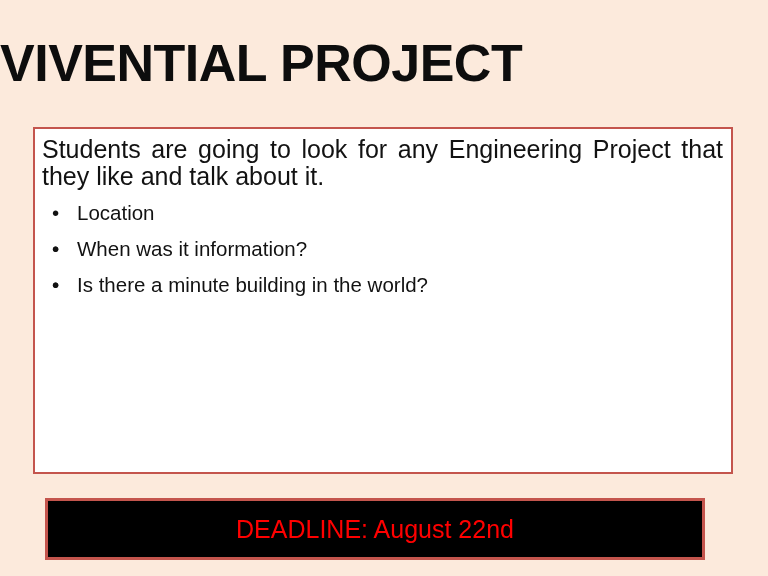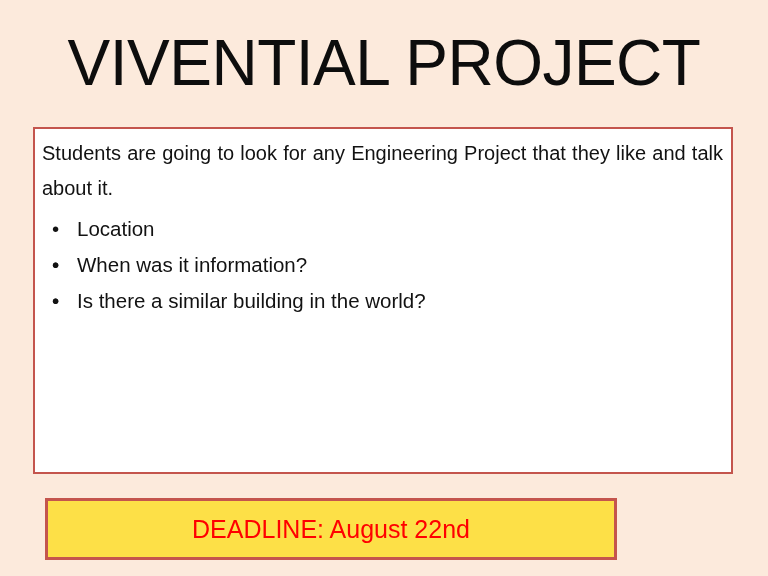--- a/index.html
+++ b/index.html
@@ -23,23 +23,23 @@
   }
 
   
   .slide-title {
     position: absolute;
     left: 0;
     right: 0;
     top: 22px;
     height: 82px;
     line-height: 82px;
-    text-align: center;
-    font-size: 64px;
-    font-weight: normal;
+    text-align: left;
+    font-size: 52px;
+    font-weight: bold;
     letter-spacing: -0.5px;
     color: #0d0d0d;
     white-space: nowrap;
     font-family: "Liberation Sans", sans-serif;
   }
 
   
   .content-box {
     position: absolute;
     left: 33px;
@@ -50,22 +50,22 @@
     border: 2px solid #c4554d;
     box-sizing: border-box;
   }
 
   .content-inner {
     padding: 7px 8px 0 7px;
   }
 
   .para {
     margin: 0;
-    font-size: 20px;
-    line-height: 35px;
+    font-size: 25px;
+    line-height: 27px;
     color: #121212;
     text-align: justify;
     text-justify: inter-word;
     hyphens: none;
   }
   .para + .para {
     margin-top: 6px;
   }
 
   .bullet-list {
@@ -89,23 +89,23 @@
     font-size: 20.5px;
     line-height: 35.8px;
     color: #121212;
   }
 
   
   .deadline-box {
     position: absolute;
     left: 45px;
     top: 498px;
-    width: 572px;
+    width: 660px;
     height: 62px;
-    background: #fde047;
+    background: #000000;
     border: 3px solid #c4554d;
     box-sizing: border-box;
     display: flex;
     align-items: center;
     justify-content: center;
   }
   .deadline-text {
     font-size: 25px;
     color: #ff0000;
     line-height: 1;
@@ -136,21 +136,21 @@
         </li>
         <li>
           <span class="bullet-dot">•</span>
           <span>When was it information?</span>
         </li>
         <li>
           <span class="bullet-dot">•</span>
         </li>
         <li>
           <span class="bullet-dot">•</span>
-          <span>Is there a similar building in the world?</span>
+          <span>Is there a minute building in the world?</span>
         </li>
       </ul>
 
     </div>
   </div>
 
   <div class="deadline-box">
     <span class="deadline-text">DEADLINE: August 22nd</span>
   </div>
 

